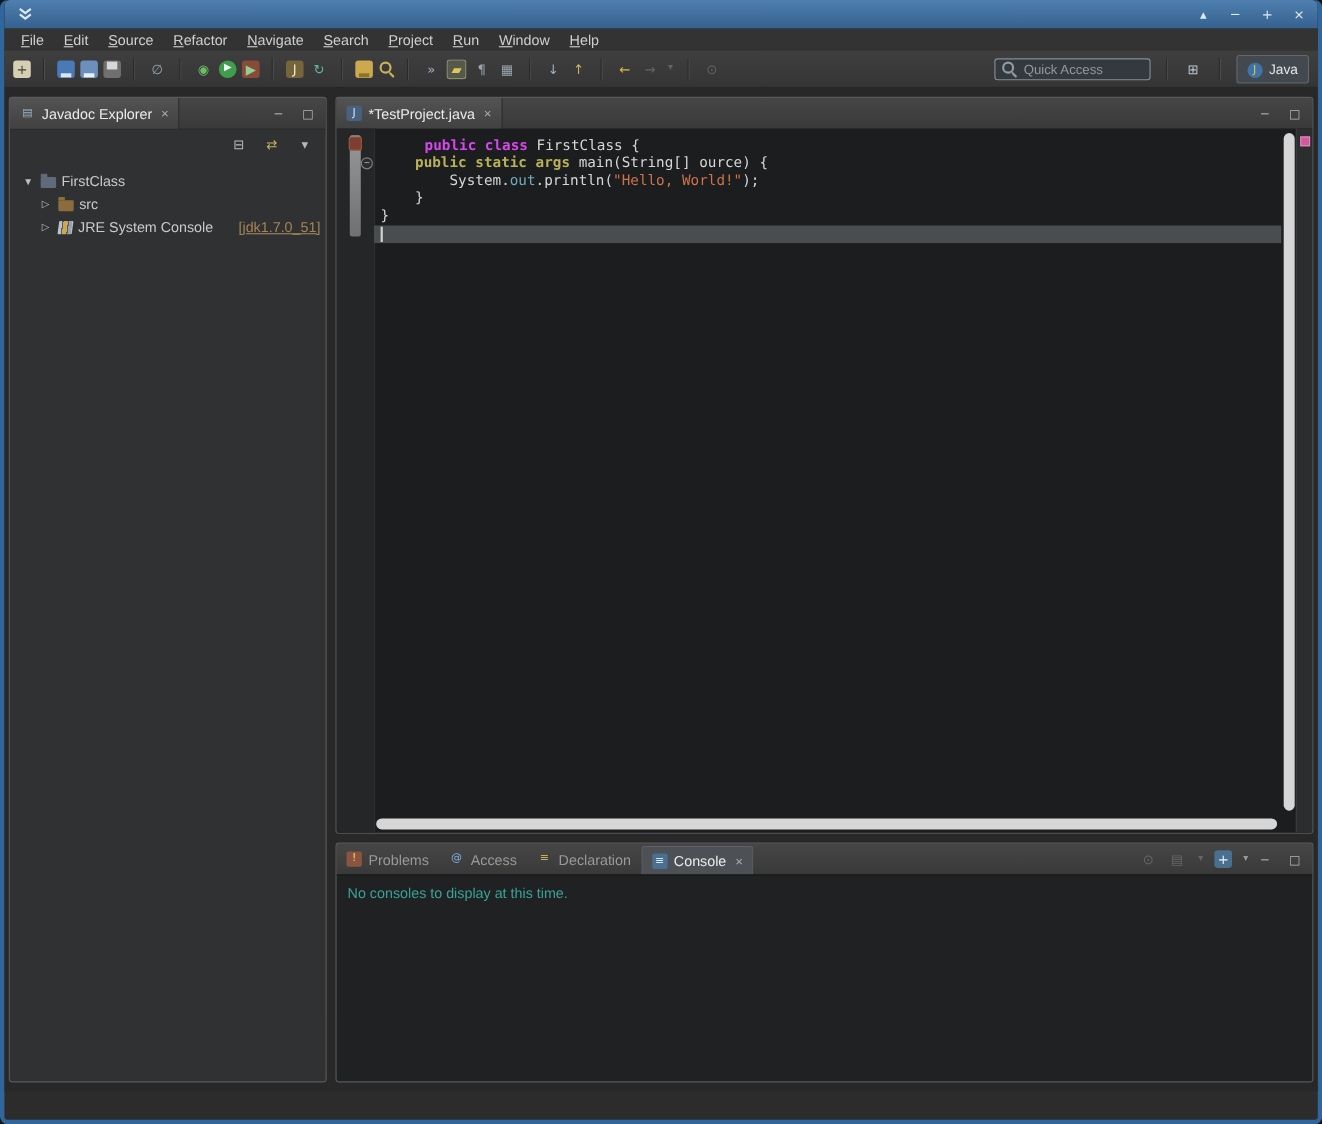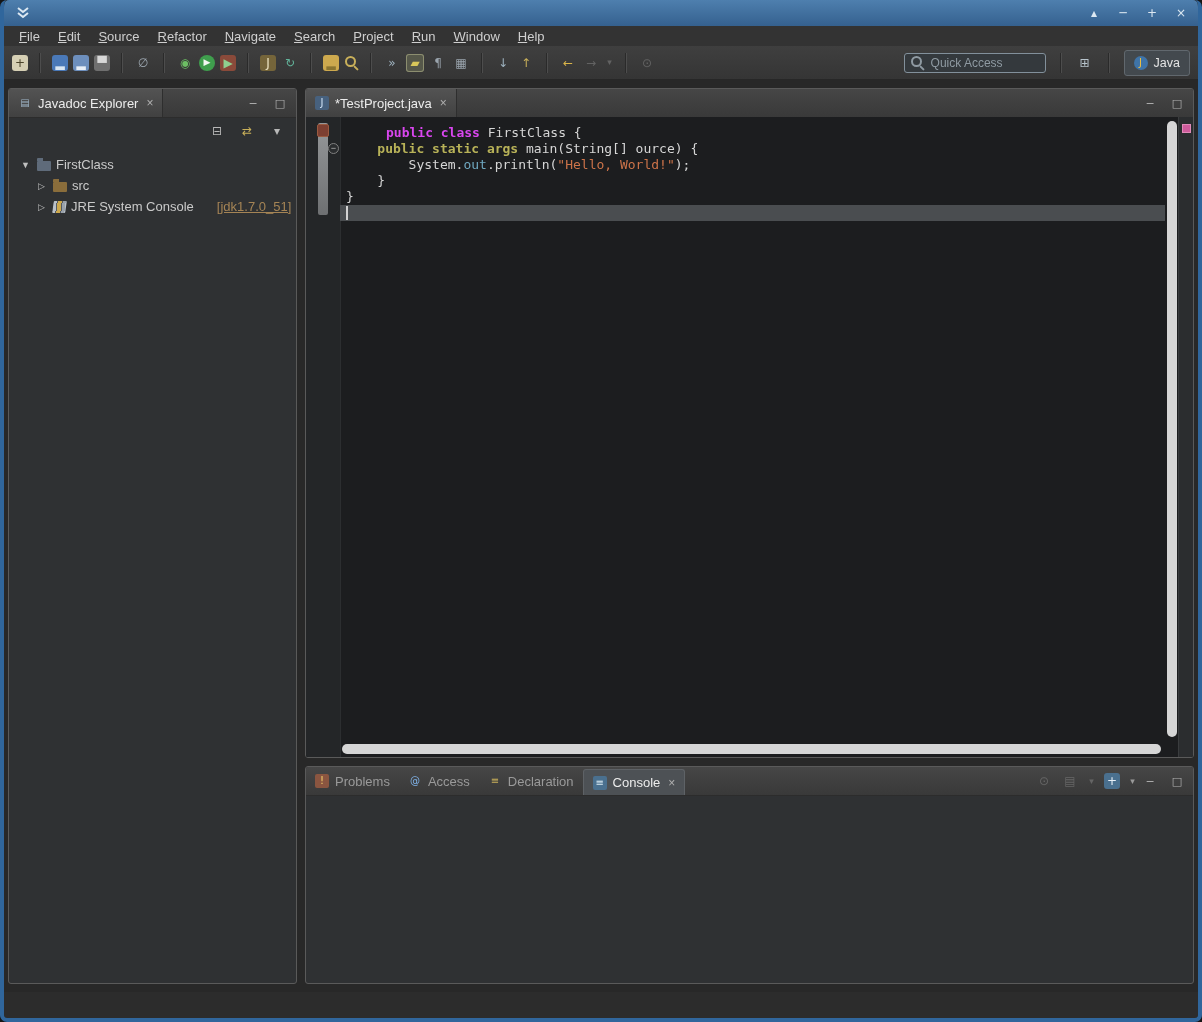--- a/index.html
+++ b/index.html
@@ -298,18 +298,21 @@
             <span class="icon plain disabled" style="color: rgb(154, 154, 154);">▤</span>
             <span class="icon caret disabled" style="color: rgb(154, 154, 154);">▾</span>
             <span class="icon sq" style="color: rgb(232, 240, 248); background: rgb(74, 112, 143);">+</span>
             <span class="icon caret" style="color: rgb(154, 154, 154);">▾</span>
           </span>
         <span class="minmax">
             <span class="win-btn">─</span>
             <span class="win-btn">□</span>
           </span>
       </div>
+      <div class="console-body">
+        <div class="console-msg" id="console-msg" style="color: rgb(58, 163, 150);">No consoles to display at this time.</div>
+      </div>
     </section>
 
   </div>
 
 
 </div>
 
 </body></html>

